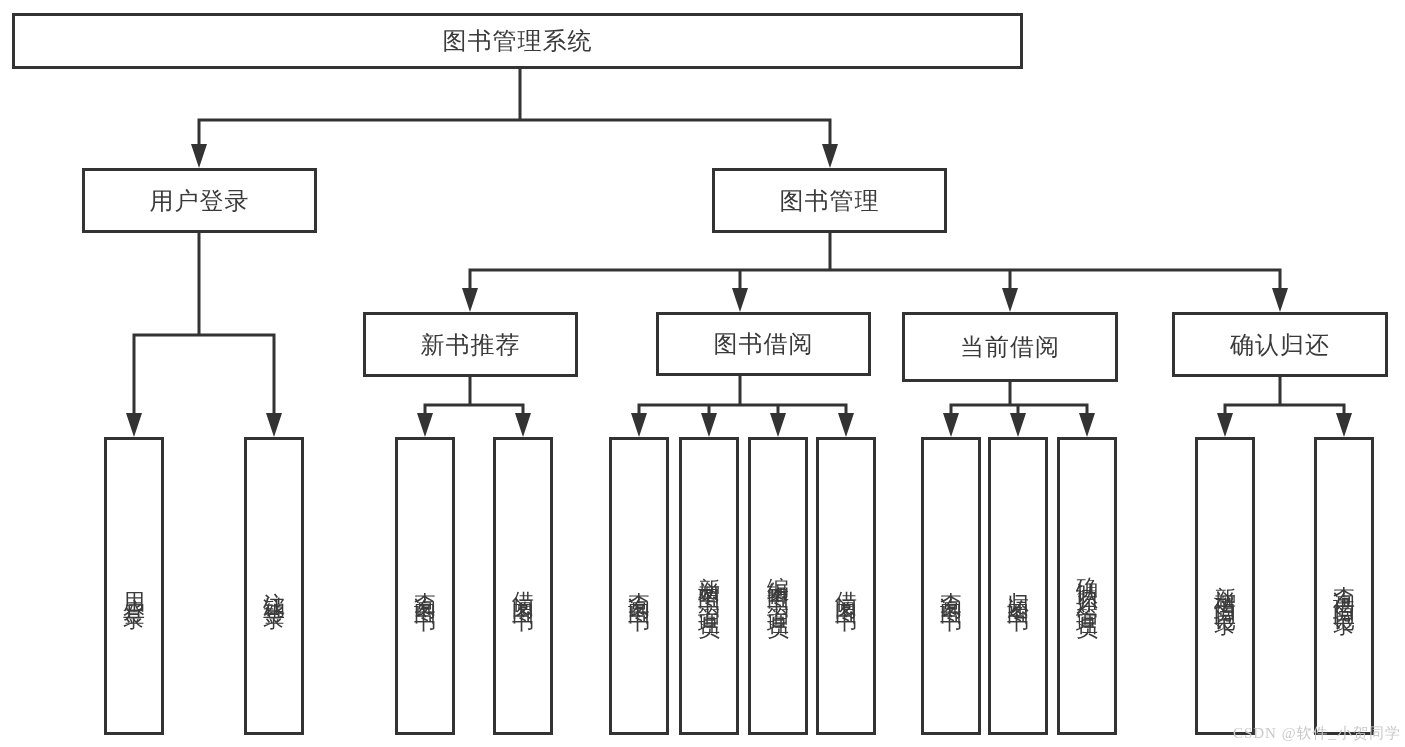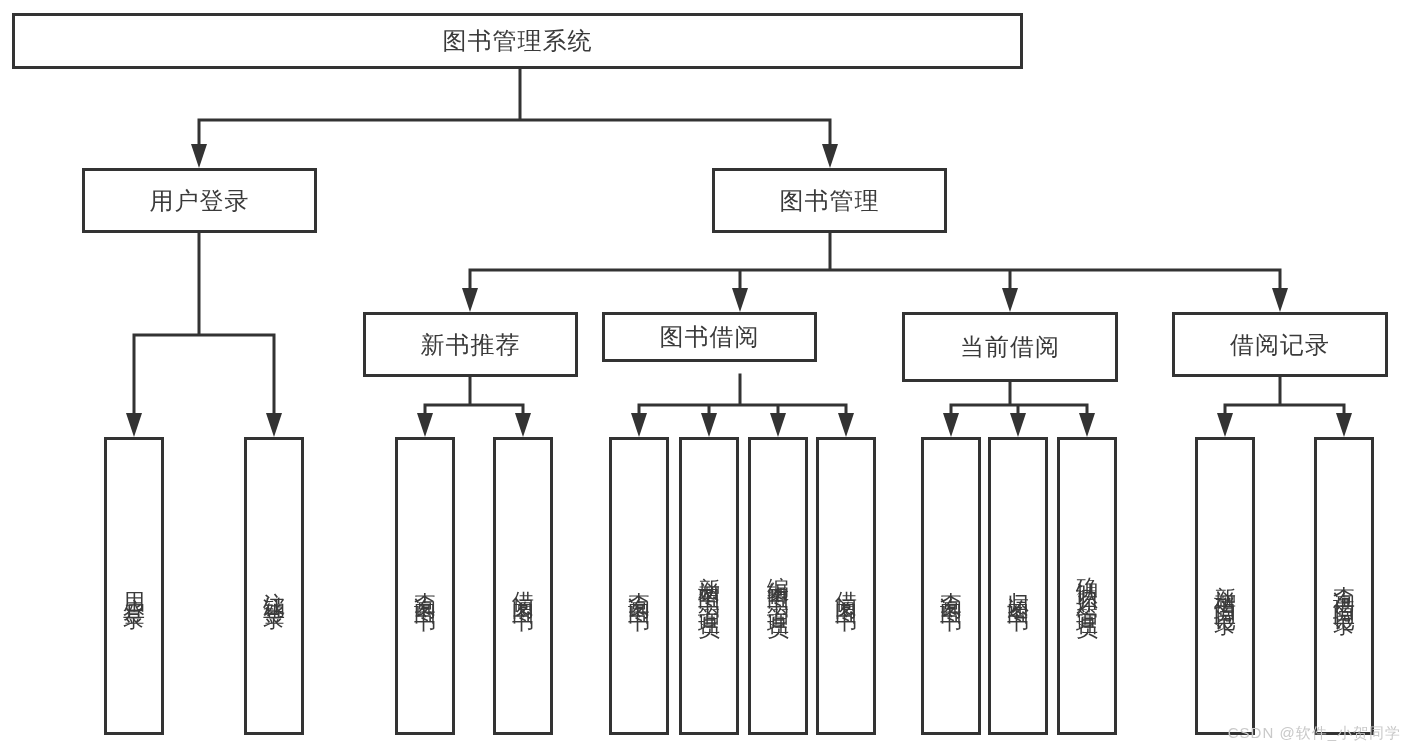--- a/index.html
+++ b/index.html
@@ -1,21 +1,21 @@
 <!DOCTYPE html>
 <html><head>
 <meta charset="utf-8">
 <style>
   html, body { margin: 0; padding: 0; background: #ffffff; }
   .canvas {
     position: relative;
     width: 1405px;
     height: 747px;
     background: #ffffff;
-    font-family: Liberation Sans, sans-serif;
+    font-family: Liberation Serif, serif;
     overflow: hidden;
   }
   .connectors {
     position: absolute;
     left: 0; top: 0;
     width: 1405px; height: 747px;
     z-index: 1;
   }
   .box {
     position: absolute;
@@ -72,23 +72,23 @@
              M1079 413 L1095 413 L1087 437 Z  M1217 413 L1233 413 L1225 437 Z
              M1336 413 L1352 413 L1344 437 Z" fill="#333333" stroke="none"></path>
   </svg>
 
   <div class="box h" style="left:12px;top:13px;width:1011px;height:56px">图书管理系统</div>
 
   <div class="box h" style="left:82px;top:168px;width:235px;height:65px">用户登录</div>
   <div class="box h" style="left:712px;top:168px;width:235px;height:65px">图书管理</div>
 
   <div class="box h" style="left:363px;top:312px;width:215px;height:65px">新书推荐</div>
-  <div class="box h" style="left:602px;top:312px;width:215px;height:50px">图书借阅</div>
+  <div class="box h" style="left:656px;top:312px;width:215px;height:64px">图书借阅</div>
   <div class="box h" style="left:902px;top:312px;width:216px;height:70px">当前借阅</div>
-  <div class="box h" style="left:1172px;top:312px;width:216px;height:65px">借阅记录</div>
+  <div class="box h" style="left:1172px;top:312px;width:216px;height:65px">确认归还</div>
 
   <div class="box v" style="left:104px;top:437px;width:60px;height:298px">用户登录</div>
   <div class="box v" style="left:244px;top:437px;width:60px;height:298px">注销登录</div>
   <div class="box v" style="left:395px;top:437px;width:60px;height:298px">查询图书</div>
   <div class="box v" style="left:493px;top:437px;width:60px;height:298px">借阅图书</div>
   <div class="box v" style="left:609px;top:437px;width:60px;height:298px">查询图书</div>
   <div class="box v" style="left:679px;top:437px;width:60px;height:298px">新增图书（管理员）</div>
   <div class="box v" style="left:748px;top:437px;width:60px;height:298px">编辑图书（管理员）</div>
   <div class="box v" style="left:816px;top:437px;width:60px;height:298px">借阅图书</div>
   <div class="box v" style="left:921px;top:437px;width:60px;height:298px">查询图书</div>

